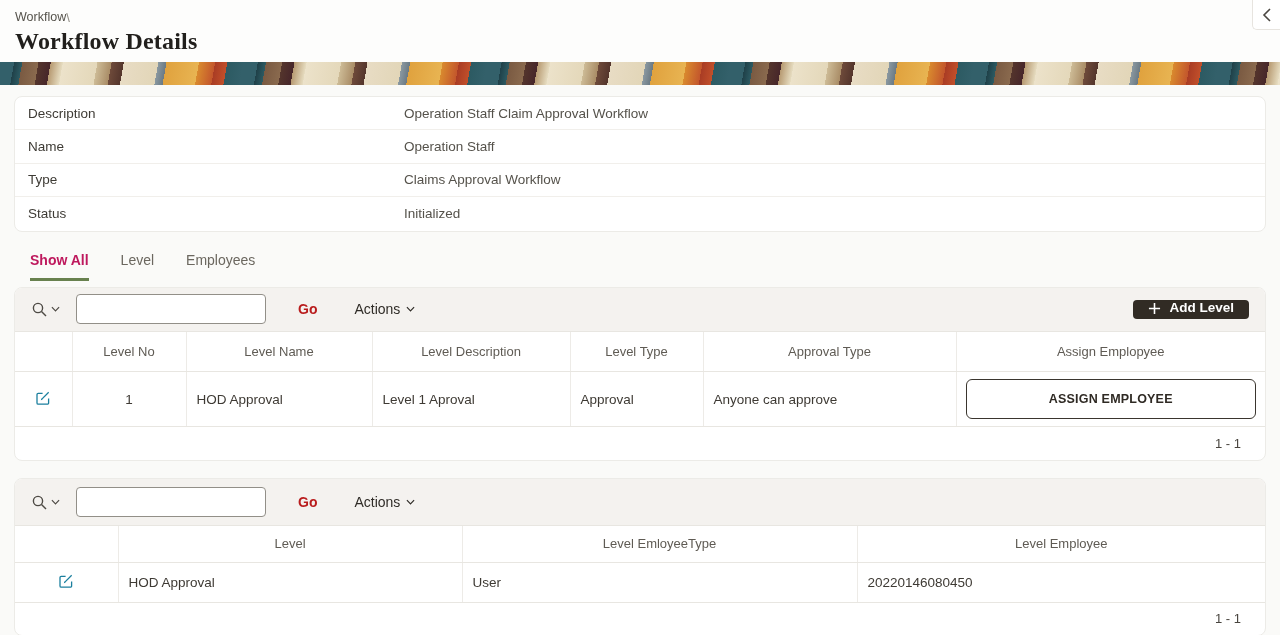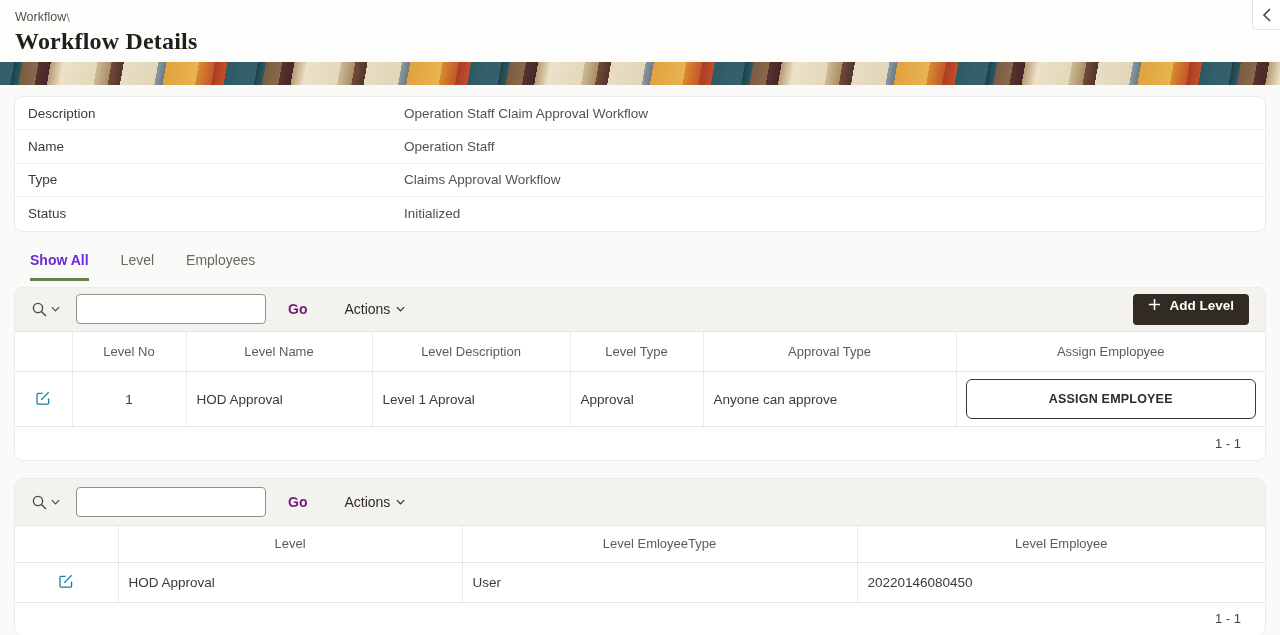--- a/index.html
+++ b/index.html
@@ -39,31 +39,31 @@
   .card { background:#fff; border:1px solid #ecebe7; border-radius:8px; }
   .details-card { margin-top:11px; }
   .detail-row { display:flex; align-items:center; height:33.4px; padding:0 13px; border-bottom:1px solid #f1efeb; }
   .detail-row:last-child { border-bottom:none; }
   .detail-label { width:376px; font-size:13.5px; color:#3e3b35; }
   .detail-value { font-size:13.5px; color:#55524b; }
 
   
   .tabs { display:flex; margin:20px 0 0 16px; gap:32px; }
   .tab { font-size:14px; color:#6b675f; padding-bottom:10px; cursor:pointer; border-bottom:3px solid transparent; }
-  .tab.active { color:#6d28d9; font-weight:bold; border-bottom-color:#68814f; }
+  .tab.active { color:#be185d; font-weight:bold; border-bottom-color:#68814f; }
 
   
   .region-card { margin-top:6px; overflow:hidden; }
   .toolbar { display:flex; align-items:center; background:#f4f2ef; padding:0 16px; height:44px; border-bottom:1px solid #e8e6e1; }
   .toolbar.tall { height:47px; }
   .search-btn { display:flex; align-items:center; gap:3px; cursor:pointer; color:#4d4a44; }
   .search-input { margin-left:16px; width:190px; height:30px; border:1px solid #928f88; border-radius:4px; background:#fff; padding:0 8px; font-size:13px; color:#333; }
-  .go-btn { margin-left:22px; background:none; border:none; font-size:14px; font-weight:bold; color:#701a75; cursor:pointer; font-family:inherit; }
+  .go-btn { margin-left:32px; background:none; border:none; font-size:14px; font-weight:bold; color:#b91c1c; cursor:pointer; font-family:inherit; }
   .actions-btn { margin-left:37px; display:flex; align-items:center; gap:6px; background:none; border:none; font-size:14px; color:#2f2c27; cursor:pointer; font-family:inherit; }
-  .add-btn { margin-left:auto; display:flex; align-items:flex-start; gap:8px; background:#312b24; color:#fff; border:none; border-radius:4px; height:31px; padding:4px 15px; font-size:13.5px; font-weight:bold; cursor:pointer; font-family:inherit; }
+  .add-btn { margin-left:auto; display:flex; align-items:flex-end; gap:8px; background:#312b24; color:#fff; border:none; border-radius:4px; height:19px; padding:4px 15px; font-size:13.5px; font-weight:bold; cursor:pointer; font-family:inherit; }
 
   
   table { width:100%; border-collapse:collapse; table-layout:fixed; }
   th { height:40px; font-size:13px; font-weight:normal; color:#5f5b54; text-align:center; border-bottom:1px solid #e8e6e1; border-left:1px solid #edebe7; cursor:pointer;margin-top:20px; }
   th:first-child { border-left:none; }
   td { height:55px; font-size:13.5px; color:#3e3a34; border-bottom:1px solid #e8e6e1; border-left:1px solid #edebe7; padding-left:10px; }
   td:first-child { border-left:none; }
   td.center { text-align:center; padding-left:0; }
   .tbl2 th { height:36px; }
   .tbl2 td { height:40px; }

